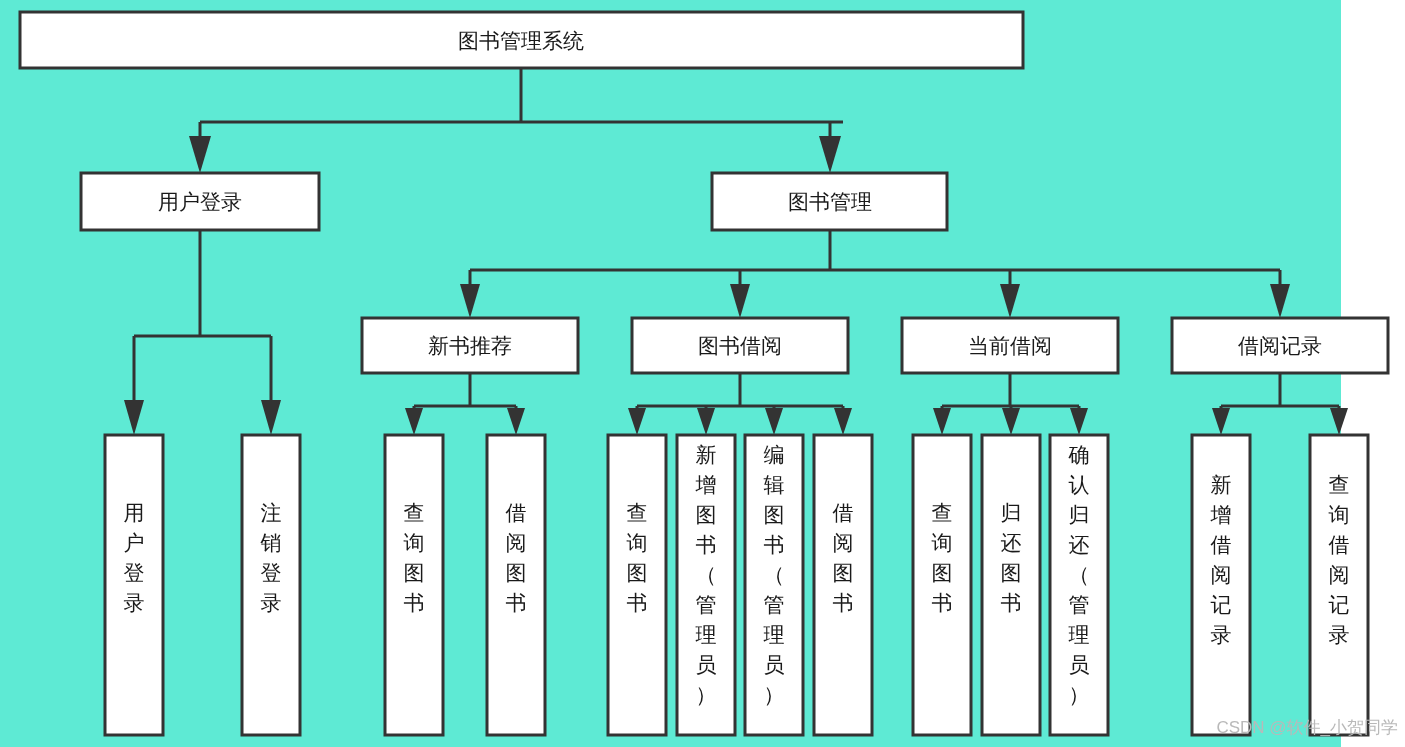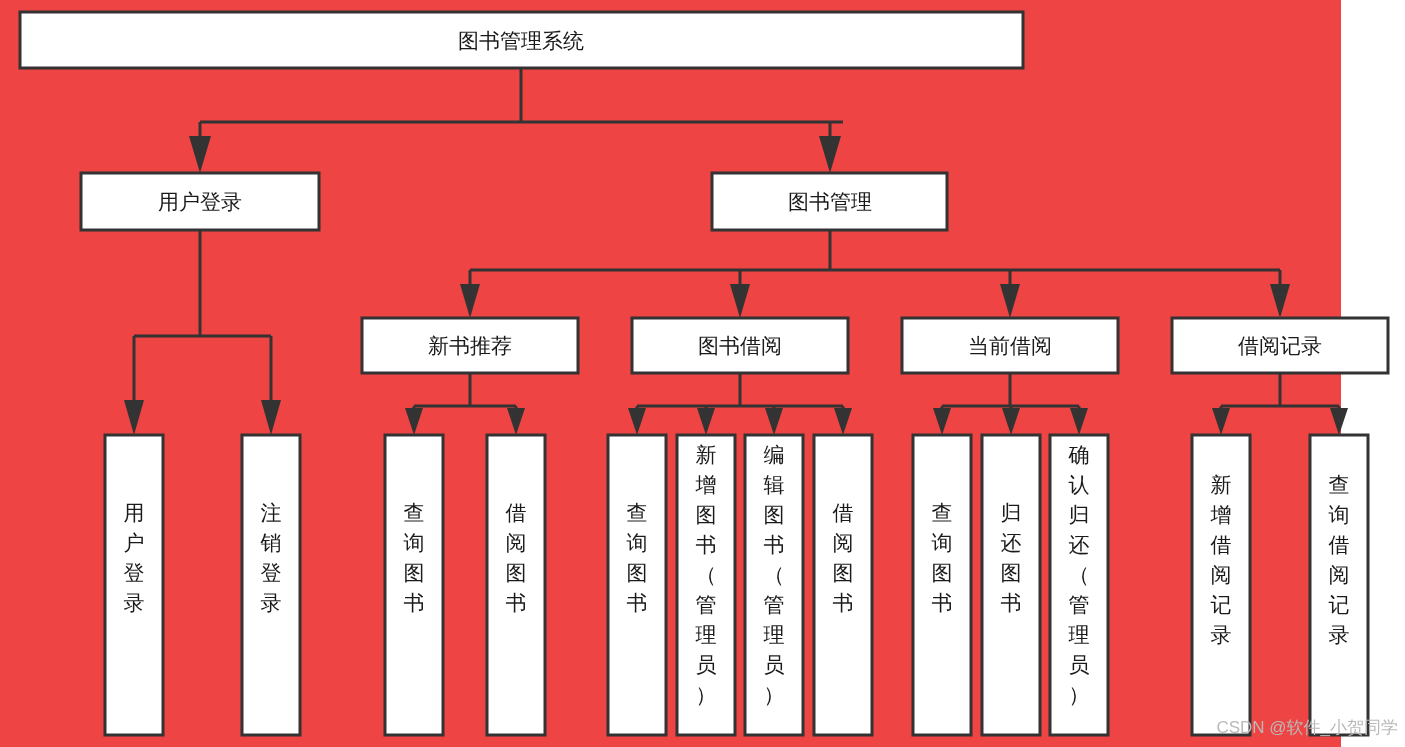--- a/index.html
+++ b/index.html
@@ -11,21 +11,21 @@
   body {
     width: 1405px;
     height: 747px;
     font-family: "Liberation Sans", "DejaVu Sans", sans-serif;
     overflow: hidden;
   }
   #diagram-root {
     position: relative;
     width: 1341px;
     height: 747px;
-    background: #ef4444;
+    background: #5eead4;
   }
   svg.diagram-canvas {
     display: block;
     width: 1405px;
     height: 747px;
   }
   .node-box {
     fill: #ffffff;
     stroke: #333333;
     stroke-width: 3;

